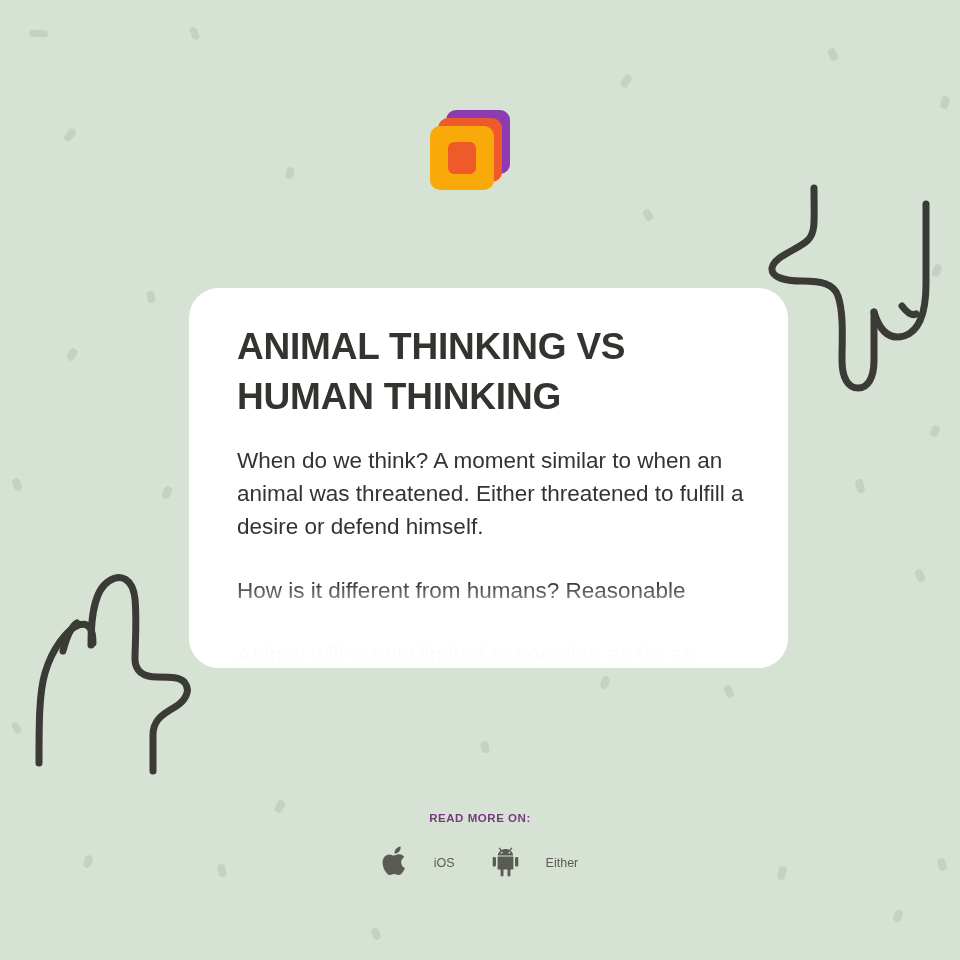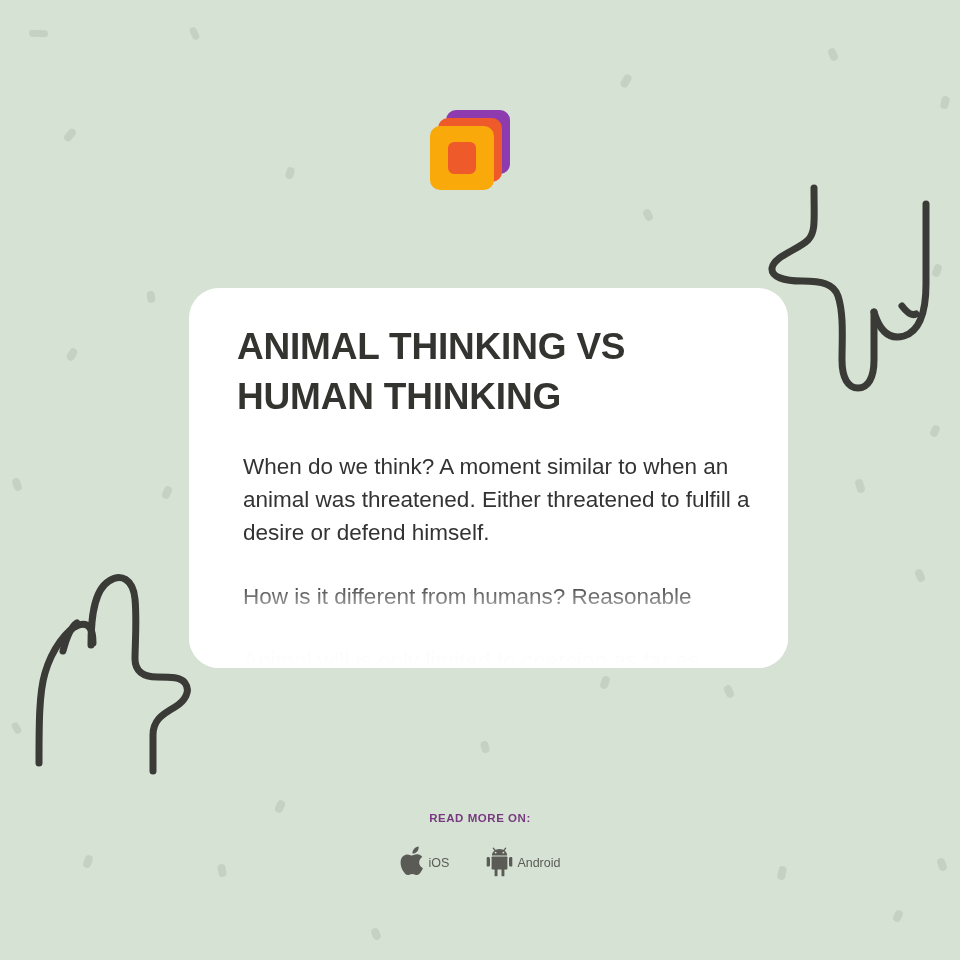--- a/index.html
+++ b/index.html
@@ -68,21 +68,21 @@
   }
   .card-title {
     margin: 0;
     font-size: 37px;
     line-height: 50px;
     font-weight: bold;
     color: #333330;
     letter-spacing: -0.2px;
   }
   .card-body {
-    margin: 6px;
+    margin: 0;
     padding-top: 22px;
   }
   .card-para {
     margin: 0 0 31px 0;
     font-size: 22.5px;
     line-height: 33px;
     color: #333333;
   }
   .card-para:last-child {
     margin-bottom: 0;
@@ -129,21 +129,21 @@
   .stores {
     margin-top: 22px;
     display: flex;
     justify-content: center;
     align-items: center;
     gap: 34px;
   }
   .store {
     display: flex;
     align-items: center;
-    gap: 1px;
+    gap: 24px;
   }
   .store svg { display: block; fill: #5b5b55; }
   .store-label {
     font-size: 12.5px;
     color: #5b5b55;
   }
 </style>
 </head>
 <body>
 
@@ -245,18 +245,18 @@
           <path d="M11.6 21.5h2.9v6.9c0 0.5-0.4 0.9-0.9 0.9h-1.1c-0.5 0-0.9-0.4-0.9-0.9v-6.9z"></path>
           <path d="M18.5 21.5h2.9v6.9c0 0.5-0.4 0.9-0.9 0.9h-1.1c-0.5 0-0.9-0.4-0.9-0.9v-6.9z"></path>
           <path d="M4.6 10.1h0.8c0.9 0 1.6 0.7 1.6 1.6v6.3c0 0.9-0.7 1.6-1.6 1.6h-0.8c-0.5 0-0.9-0.4-0.9-0.9V11c0-0.5 0.4-0.9 0.9-0.9z"></path>
           <path d="M27.6 10.1h0.8c0.5 0 0.9 0.4 0.9 0.9v7.7c0 0.5-0.4 0.9-0.9 0.9h-0.8c-0.9 0-1.6-0.7-1.6-1.6v-6.3c0-0.9 0.7-1.6 1.6-1.6z"></path>
           <path d="M16.5 2.1c4.2 0 7.6 2.9 7.6 6.4H8.9c0-3.5 3.4-6.4 7.6-6.4z"></path>
           <circle cx="12.6" cy="5.6" r="0.95" fill="#d6e2d4"></circle>
           <circle cx="20.4" cy="5.6" r="0.95" fill="#d6e2d4"></circle>
           <path d="M10.3 1.2l1.9 2.3" stroke="#5b5b55" stroke-width="1.3" stroke-linecap="round" fill="none"></path>
           <path d="M22.7 1.2l-1.9 2.3" stroke="#5b5b55" stroke-width="1.3" stroke-linecap="round" fill="none"></path>
         </svg>
-        <span class="store-label">Android</span>
+        <span class="store-label">Either</span>
       </div>
     </div>
   </div>
 
 </div>
 
 </body></html>

